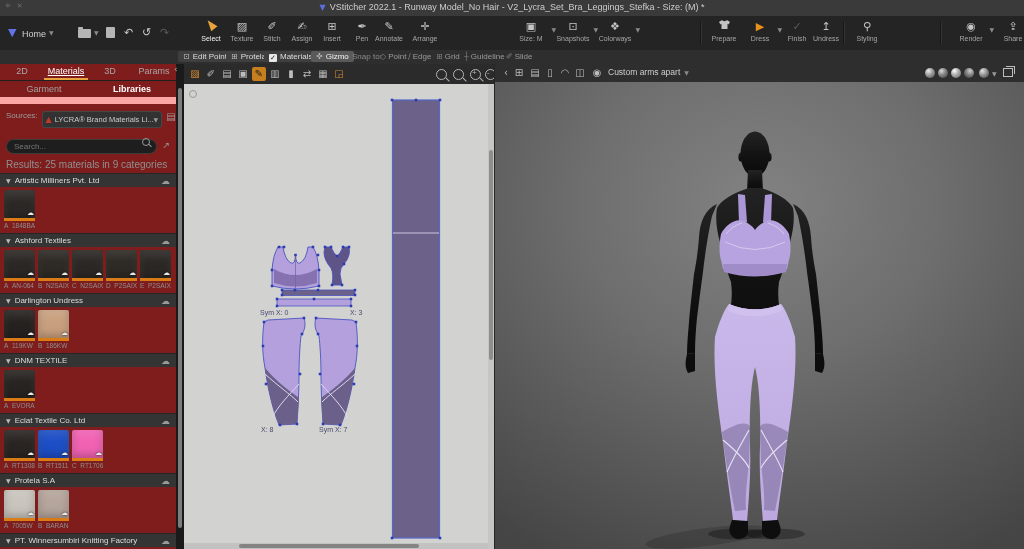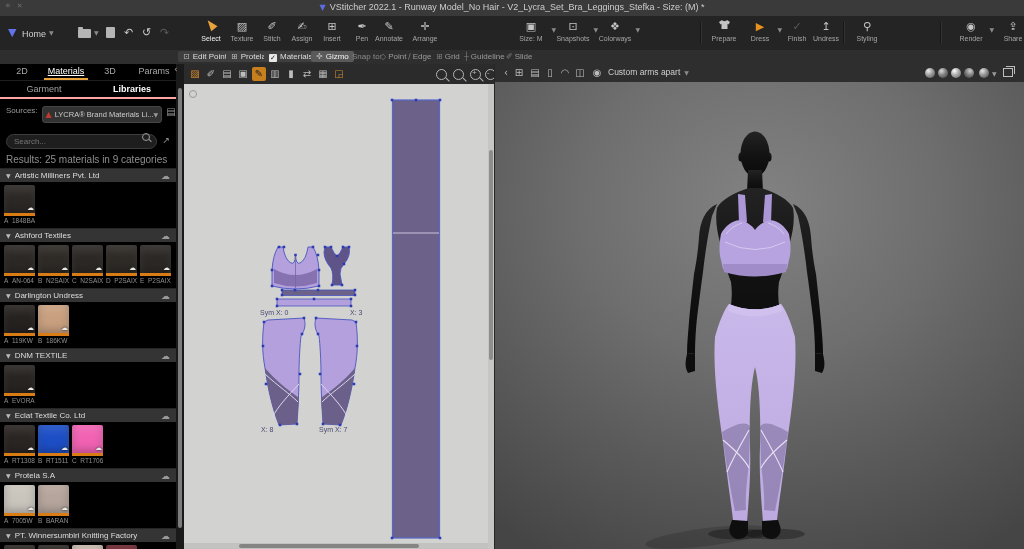--- a/index.html
+++ b/index.html
@@ -30,25 +30,25 @@
   
   #toolbar2{position:absolute;left:0;top:50px;width:1024px;height:14px;background:#2e2e2e;border-bottom:1px solid #191919;}
   .t2btn{position:absolute;top:1px;height:11px;line-height:11px;background:#3f3f3f;border-radius:2px;font-size:8px;color:#dedede;padding:0 5px;}
   .t2btn .icon{color:#b9b9b9;font-size:8px;margin-right:3px;}
   .t2btn.on{background:#5a5a5a;color:#f2f2f2;}
   .chk{display:inline-block;width:8px;height:8px;background:#e8e8e8;border-radius:1px;color:#222;font-size:7px;line-height:8px;text-align:center;vertical-align:-1px;margin-right:3px;}
   .snaplbl{position:absolute;top:2px;font-size:8px;color:#8c8c8c;}
   .snapopt{position:absolute;top:2px;font-size:8px;color:#9a9a9a;}
   .snapopt .icon{color:#7f7f7f;margin-right:2px;font-size:8px;}
   
-  #sidebar{position:absolute;left:0;top:64px;width:176px;height:485px;background:#000000;overflow:hidden;}
+  #sidebar{position:absolute;left:0;top:64px;width:176px;height:485px;background:#7f1d1d;overflow:hidden;}
   #tabs{display:flex;height:16px;border-bottom:1px solid #1f1f1f;}
   #tabs .tab{flex:1;text-align:center;font-size:9px;color:#a8a8a8;line-height:15px;}
   #tabs .tab.active{color:#fff;border-bottom:2px solid #e8a33d;text-decoration:underline;}
-  #subtabs{display:flex;height:16px;border-bottom:2px solid #fca5a5;}
+  #subtabs{display:flex;height:16px;border-bottom:7px solid #fca5a5;}
   #subtabs .tab{flex:1;text-align:center;font-size:9px;color:#a0a0a0;line-height:16px;}
   #subtabs .tab.active{color:#fff;font-weight:bold;}
   #sources{display:flex;margin:7px 6px 0 6px;height:17px;}
   #sources .slbl{font-size:8px;color:#9a9a9a;margin-right:4px;}
   #srcdrop{flex:1;display:flex;align-items:center;background:#323232;border:1px solid #464646;border-radius:3px;height:15px;padding:0 3px;}
   #srcdrop .logo{color:#c0392b;font-size:8px;margin-right:3px;}
   #srcdrop .val{flex:1;font-size:7.5px;color:#cccccc;white-space:nowrap;overflow:hidden;}
   #srcdrop .dd{font-size:6px;color:#999;}
   #sources .listic{font-size:10px;color:#9a9a9a;margin-left:4px;}
   #searchrow{display:flex;align-items:center;margin:7px 6px 0 6px;}

